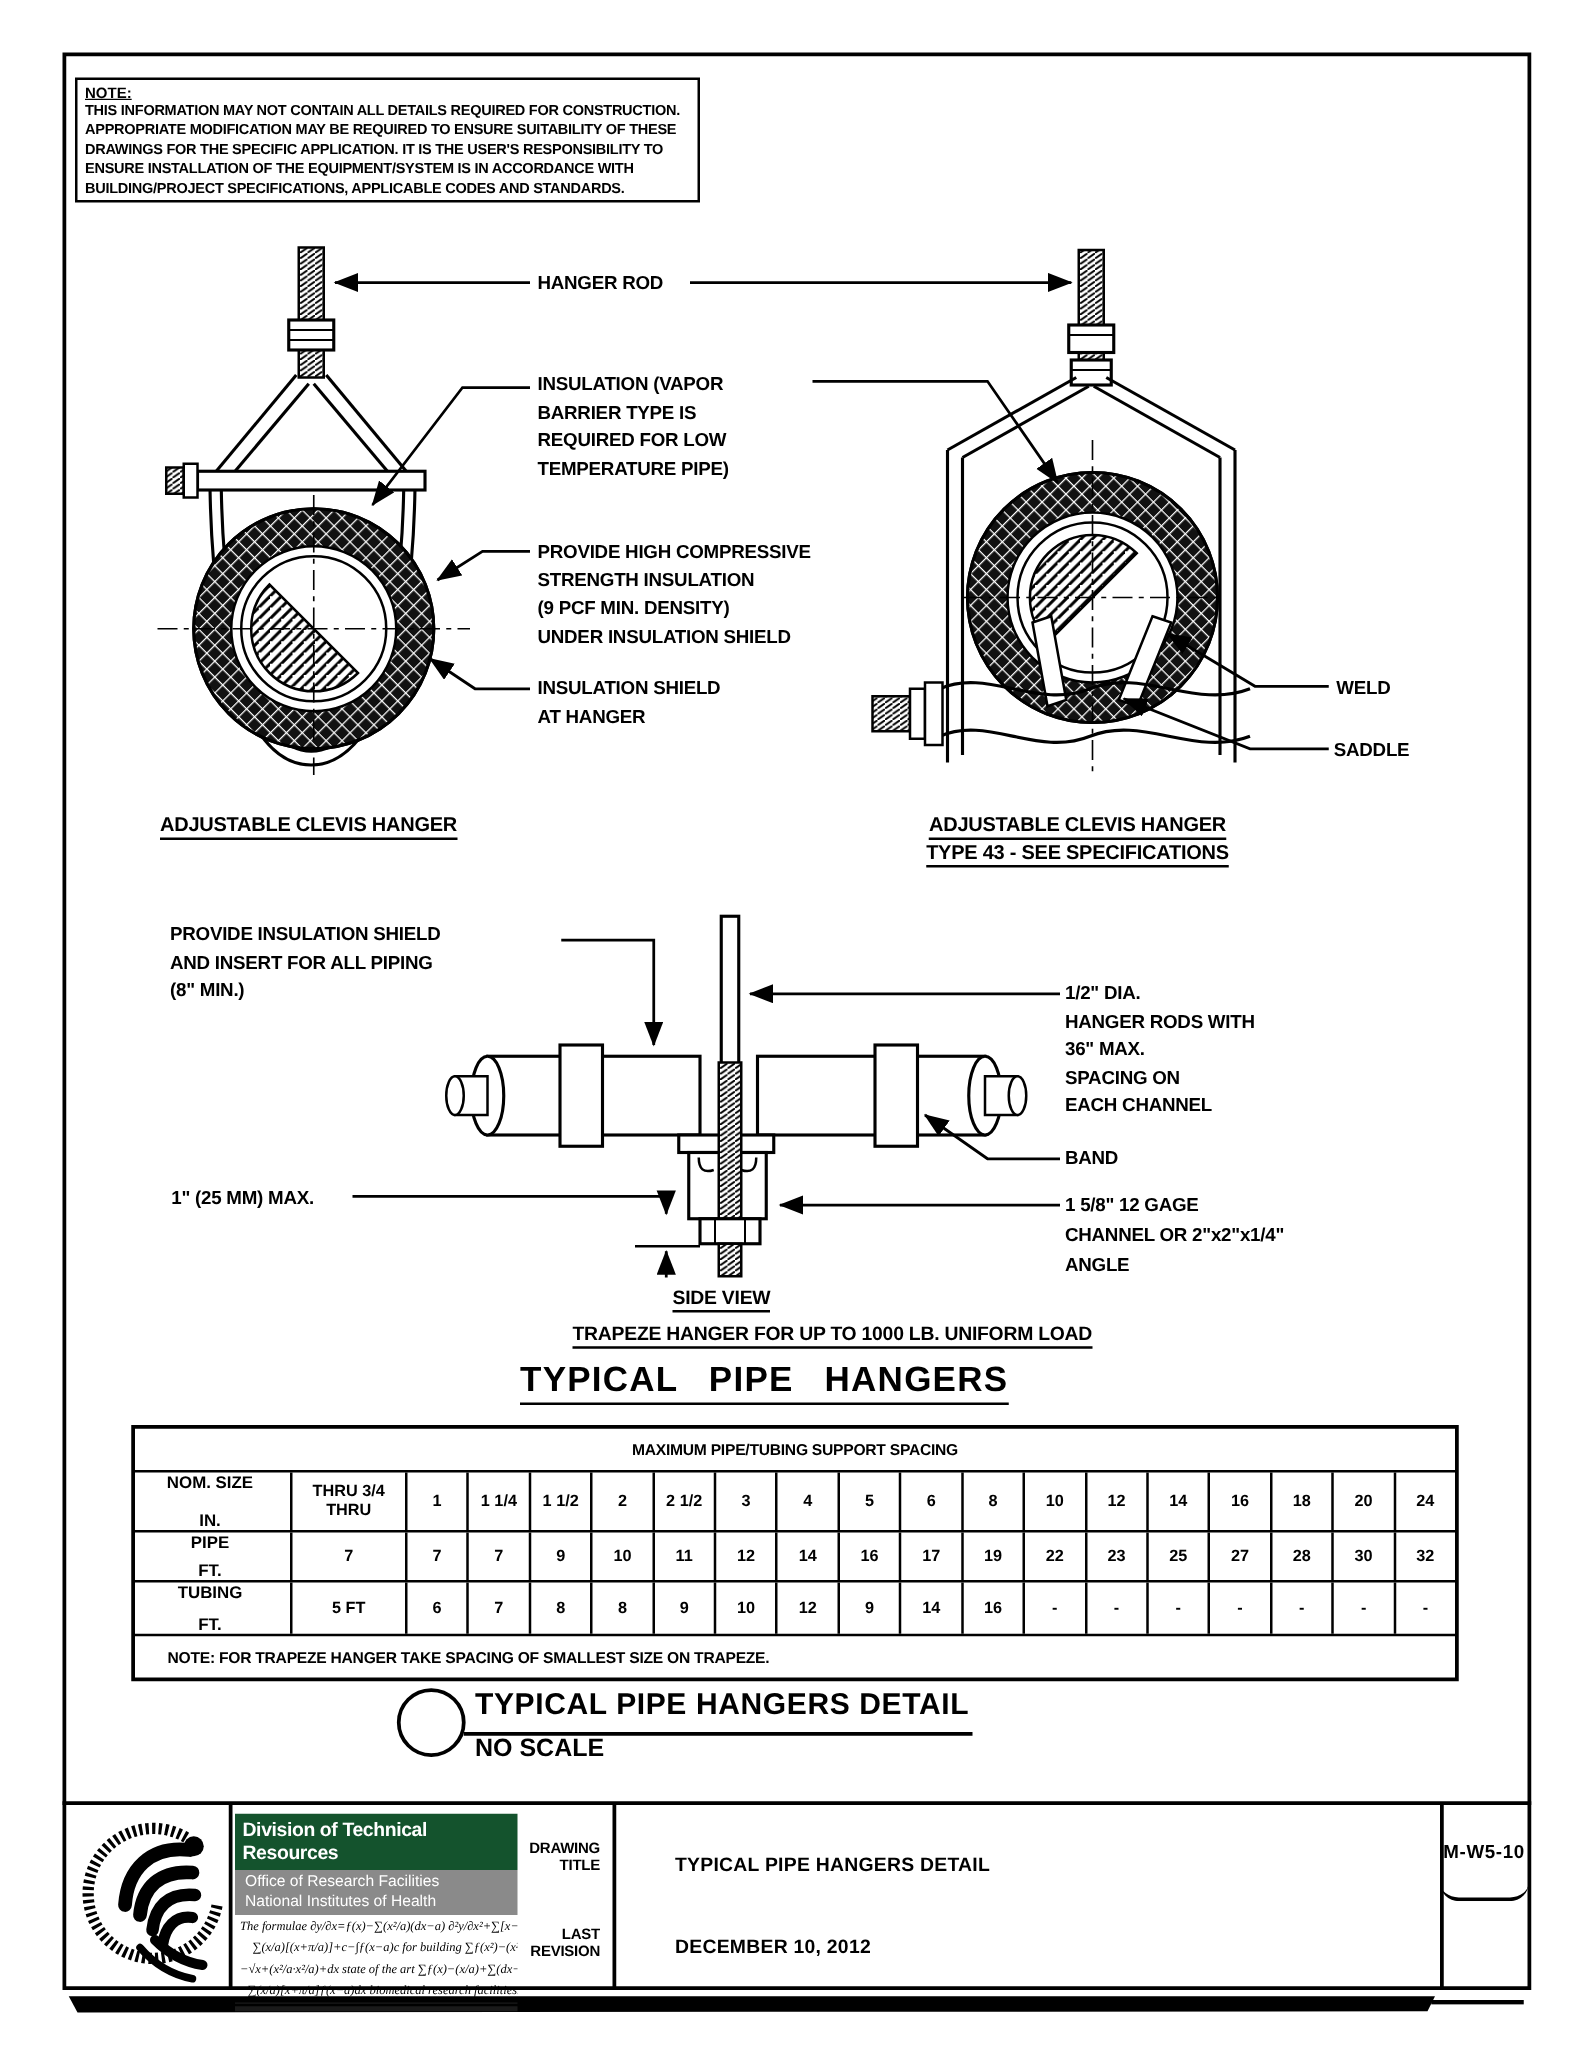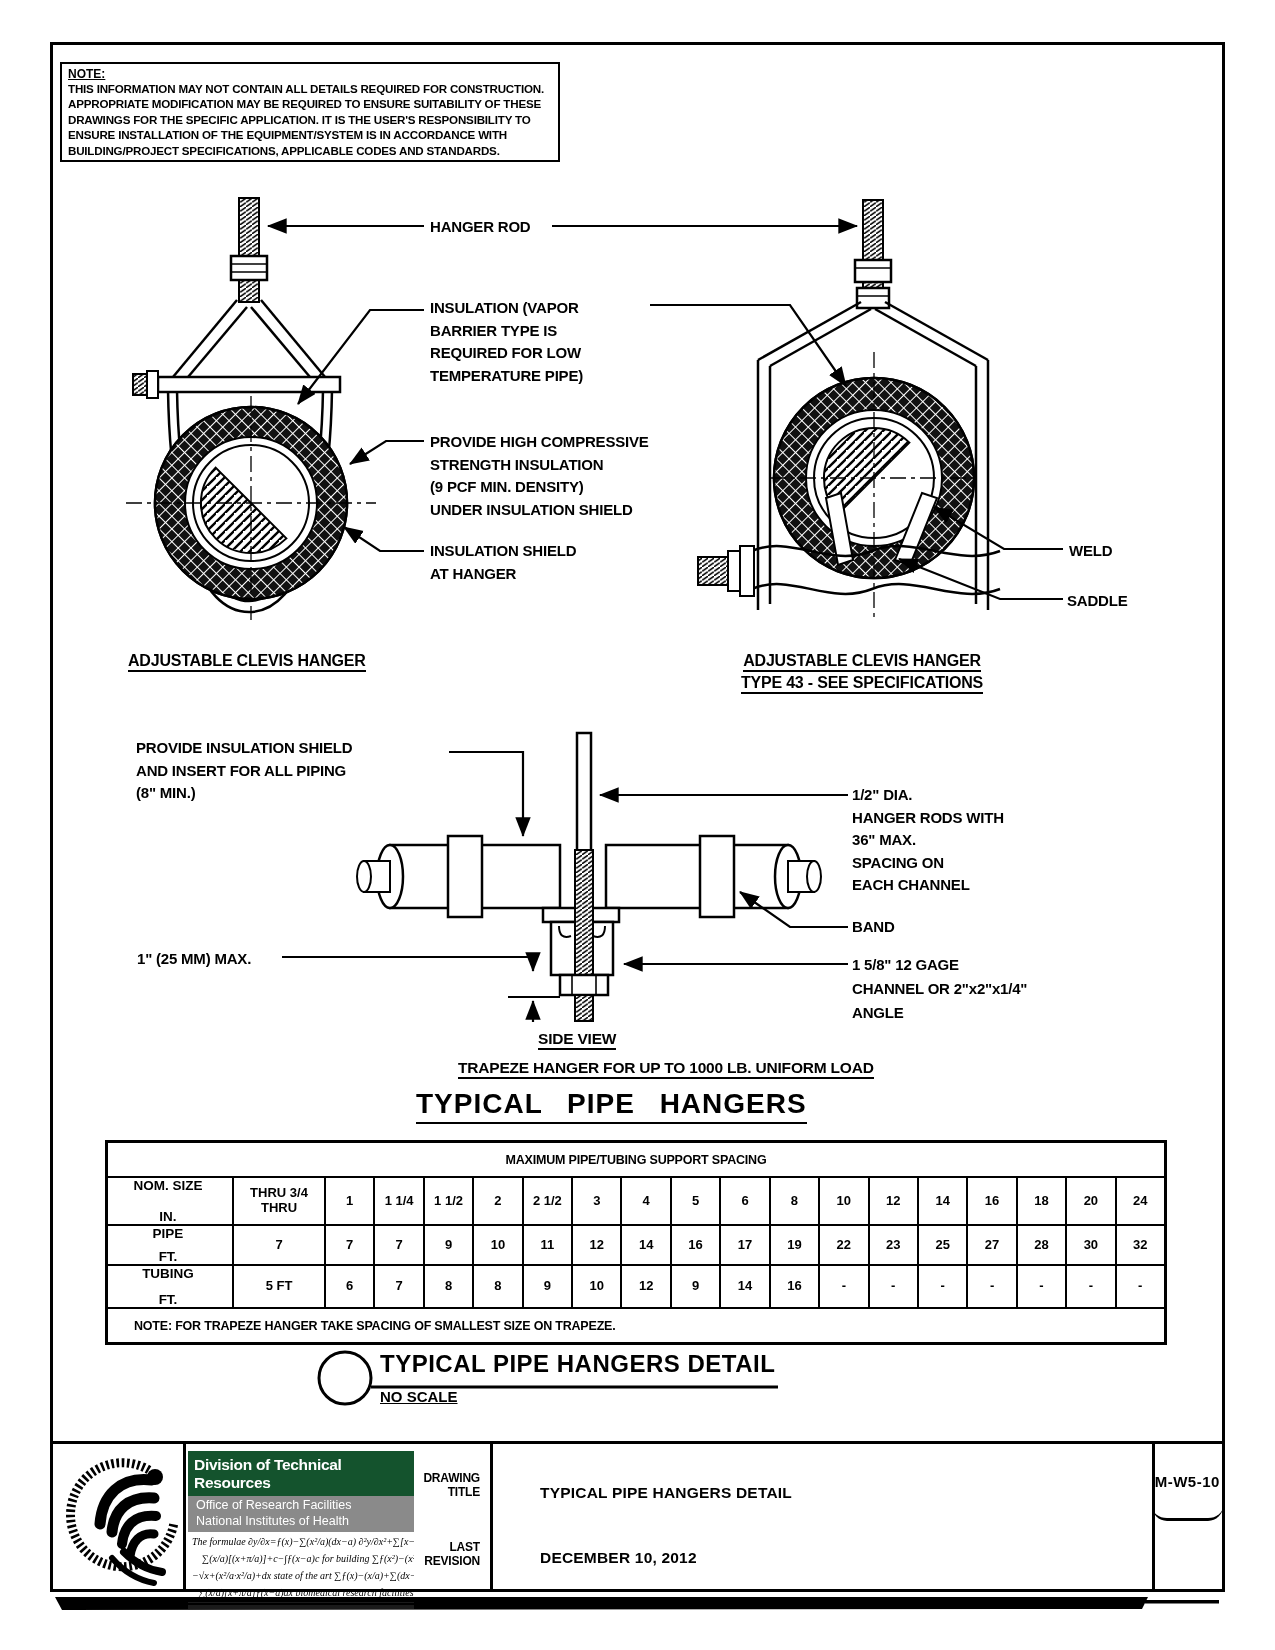--- a/index.html
+++ b/index.html
@@ -32,21 +32,21 @@
   .t-row>div+div{border-left:2.4px solid #000;}
   .t-label{display:flex;justify-content:space-between;align-items:center;
            padding:0 16px 0 12px;font-size:13.5px;font-weight:bold;flex-direction:column;}
   .tcell{display:flex;align-items:center;justify-content:center;font-size:13px;font-weight:bold;
          white-space:pre-line;text-align:center;line-height:1.15;}
   #row-sizes{height:46px;} #row-pipe{height:38px;} #row-tubing{height:41px;}
   .t-note{border-top:2.4px solid #000;height:33px;display:flex;align-items:center;
           padding-left:26px;font-size:12.5px;font-weight:bold;letter-spacing:-0.2px;}
   
   .detail-title{position:absolute;left:380px;top:1350px;font-weight:bold;font-size:24px;letter-spacing:0.5px;}
-  .detail-scale{position:absolute;left:380px;top:1388px;font-weight:bold;font-size:15px;text-decoration:underline;}
+  .detail-scale{position:absolute;left:380px;top:1388px;font-weight:bold;font-size:20px;}
   
   .tblock{position:absolute;left:50px;top:1441px;width:1175px;height:151px;
           border-top:3px solid #000;box-sizing:border-box;}
   .tb-vline{position:absolute;top:0;width:2.5px;height:100%;background:#000;}
   .dtr{position:absolute;left:138px;top:7px;width:226px;height:139px;}
   .dtr-head{background:#14532d;color:#fff;font-weight:bold;font-size:15.5px;letter-spacing:-0.3px;
             padding:5px 5px 4px 6px;}
   .dtr-gray{background:#8a8a8a;color:#fff;font-size:12.5px;line-height:15.5px;padding:2px 0 3px 8px;}
   .dtr-form{font-family:"Liberation Serif",serif;font-style:italic;font-size:10px;line-height:14px;
             padding:3px 2px 0 4px;white-space:nowrap;overflow:hidden;}

